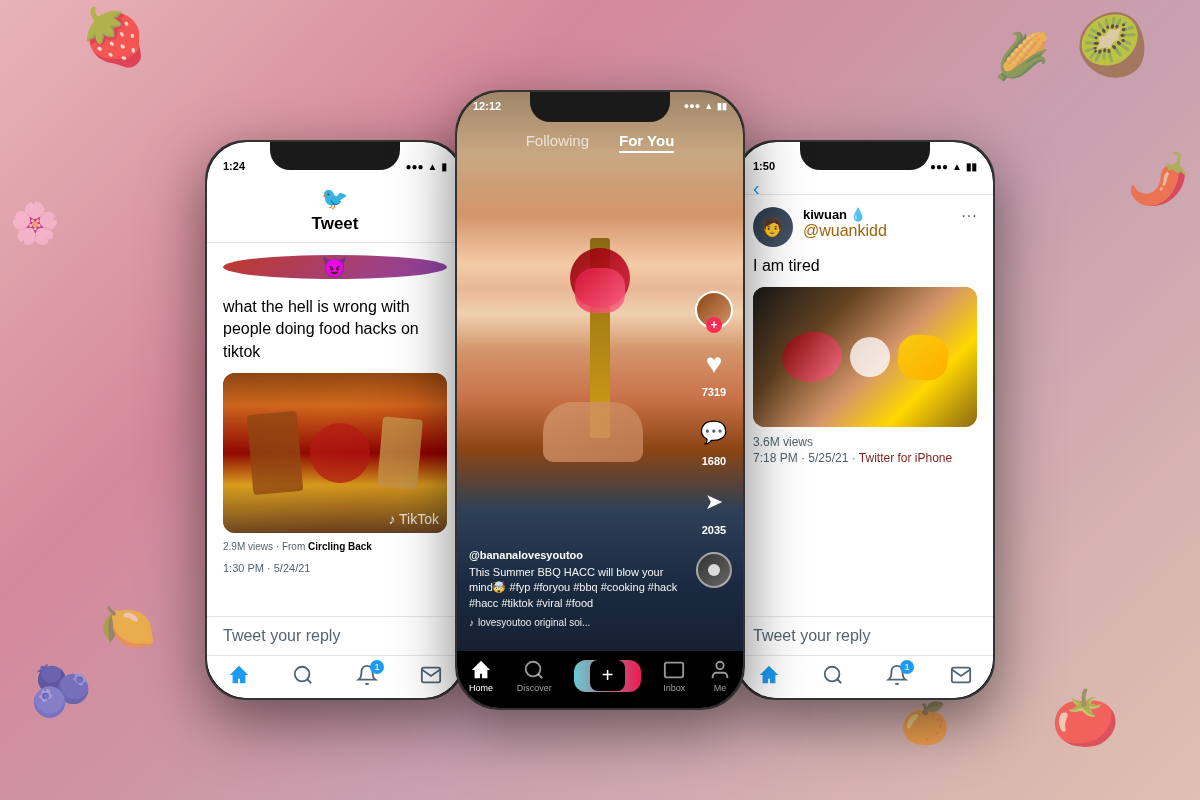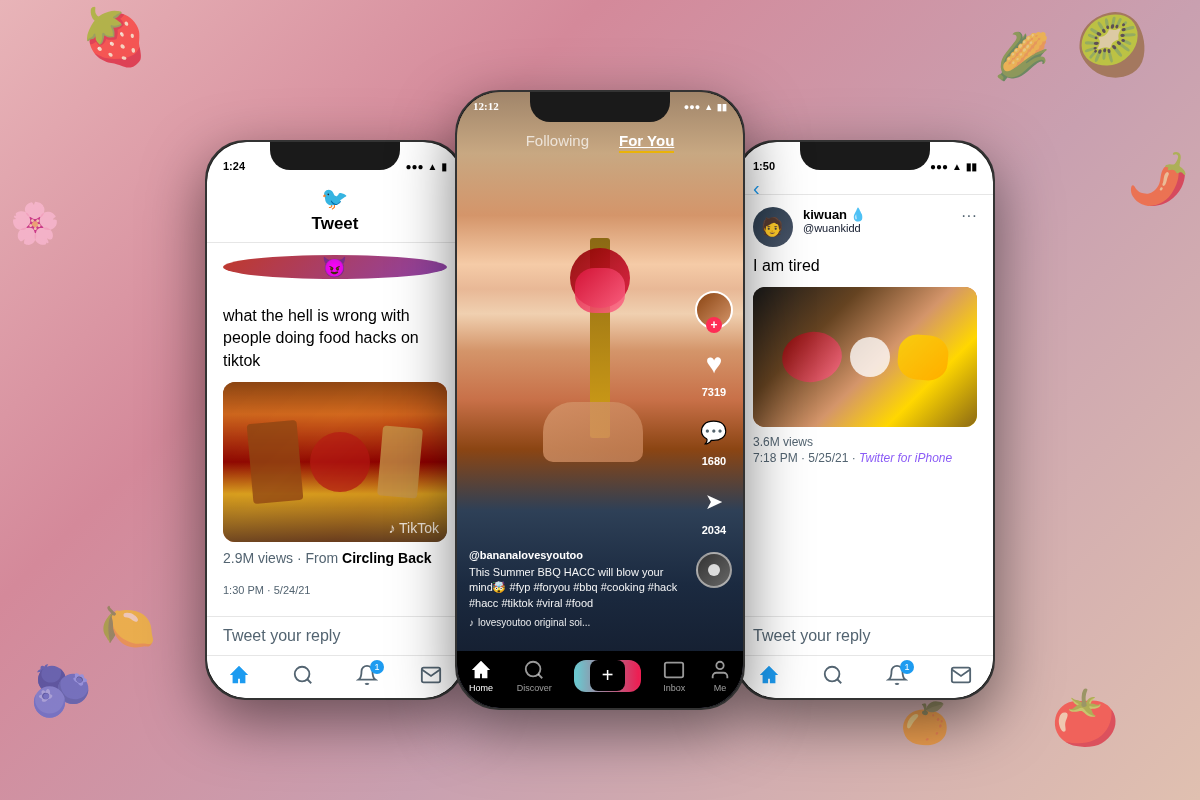--- a/index.html
+++ b/index.html
@@ -168,22 +168,22 @@
       flex: 1;
     }
 
     .user-name {
       font-size: 13px;
       font-weight: 700;
       color: #000;
     }
 
     .user-handle {
-      font-size: 11px;
-      color: #0f172a;
+      font-size: 16px;
+      color: #a16207;
     }
 
     .three-dots {
       color: #536471;
       font-size: 16px;
     }
 
     .tweet-text {
       font-size: 16px;
       color: #000;
@@ -195,21 +195,21 @@
       width: 100%;
       height: 160px;
       border-radius: 12px;
       overflow: hidden;
       background: linear-gradient(135deg, #8B4513 0%, #D2691E 40%, #8B0000 70%, #4a3728 100%);
       position: relative;
       margin-bottom: 8px;
     }
 
     .tweet-meta {
-      font-size: 14px;
+      font-size: 10px;
       color: #536471;
       margin-top: 4px;
     }
 
     .tweet-meta strong {
       color: #000;
     }
 
     .tweet-reply-box {
       border-top: 1px solid #e6e6e6;
@@ -291,39 +291,37 @@
 
     .tiktok-tab {
       color: rgba(255,255,255,0.7);
       font-size: 15px;
       font-weight: 500;
     }
 
     .tiktok-tab.active {
       color: #fff;
       font-weight: 700;
-      border-bottom: 2px solid #eab308;
+      border-bottom: 2px solid #ffffff;
       padding-bottom: 2px;
-      text-decoration: underline;
     }
 
     .tiktok-status {
       position: absolute;
       top: 8px;
       left: 0;
       right: 0;
       display: flex;
       justify-content: space-between;
-      align-items: flex-end;
+      align-items: center;
       padding: 0 16px;
       z-index: 10;
       color: #fff;
       font-size: 11px;
       font-weight: 600;
-      font-family: Liberation Serif, serif;
     }
 
     
     .tiktok-sidebar {
       position: absolute;
       right: 10px;
       bottom: 120px;
       display: flex;
       flex-direction: column;
       align-items: center;
@@ -501,23 +499,22 @@
       color: #536471;
       margin-bottom: 2px;
     }
 
     .tweet-date {
       font-size: 12px;
       color: #536471;
     }
 
     .tweet-date a {
-      color: #8b5cf6;
+      color: #7f1d1d;
       text-decoration: none;
-      font-style: italic;
     }
   </style>
 </head>
 <body>
 
 <div class="bg">
 
   <div style="position:absolute; top:10px; right:50px; font-size:60px; opacity:0.7; z-index:2;">🥝</div>
   <div style="position:absolute; top:30px; right:150px; font-size:45px; opacity:0.6; z-index:2;">🌽</div>
   <div style="position:absolute; top:5px; left:80px; font-size:55px; opacity:0.65; z-index:2;">🍓</div>
@@ -571,21 +568,21 @@
                 <div style="width:60px; height:60px; background:rgba(180,20,20,0.7); border-radius:50%;"></div>
                 <div style="width:40px; height:70px; background:rgba(200,160,80,0.8); border-radius:4px; transform:rotate(5deg);"></div>
               </div>
             </div>
             <div style="position:absolute; bottom:6px; right:8px; color:white; font-size:14px; opacity:0.8;">♪ TikTok</div>
           </div>
 
           <div class="tweet-meta">
             <span>2.9M views</span> · From <strong>Circling Back</strong>
           </div>
-          <div style="font-size:11px; color:#536471; margin-top:18px;">1:30 PM · 5/24/21</div>
+          <div style="font-size:11px; color:#536471; margin-top:10px;">1:30 PM · 5/24/21</div>
         </div>
 
         <div class="tweet-reply-box">
           <span>Tweet your reply</span>
         </div>
 
         <div class="twitter-bottom-nav">
           <div class="nav-icon">
             <svg viewBox="0 0 24 24" fill="#1d9bf0">
                 <path d="M12 2L2 12h3v9h6v-5h2v5h6v-9h3z"></path>
@@ -667,21 +664,21 @@
           <div class="tiktok-sidebar-item">
             <div class="tiktok-sidebar-icon" style="color:white; font-size:28px;">♥</div>
             <span class="tiktok-sidebar-count">7319</span>
           </div>
           <div class="tiktok-sidebar-item">
             <div class="tiktok-sidebar-icon" style="color:white; font-size:22px;">💬</div>
             <span class="tiktok-sidebar-count">1680</span>
           </div>
           <div class="tiktok-sidebar-item">
             <div class="tiktok-sidebar-icon" style="color:white; font-size:22px;">➤</div>
-            <span class="tiktok-sidebar-count">2034</span>
+            <span class="tiktok-sidebar-count">2035</span>
           </div>
           <div class="tiktok-sidebar-item">
             <div style="width:36px; height:36px; border-radius:50%; border:2px solid rgba(255,255,255,0.5); background:linear-gradient(135deg,#333,#666); display:flex; align-items:center; justify-content:center;">
               <div style="width:12px; height:12px; border-radius:50%; background:#fff; opacity:0.8;"></div>
             </div>
           </div>
         </div>
 
         <div class="tiktok-bottom-info">
           <div class="tiktok-username">@bananalovesyoutoo</div>

